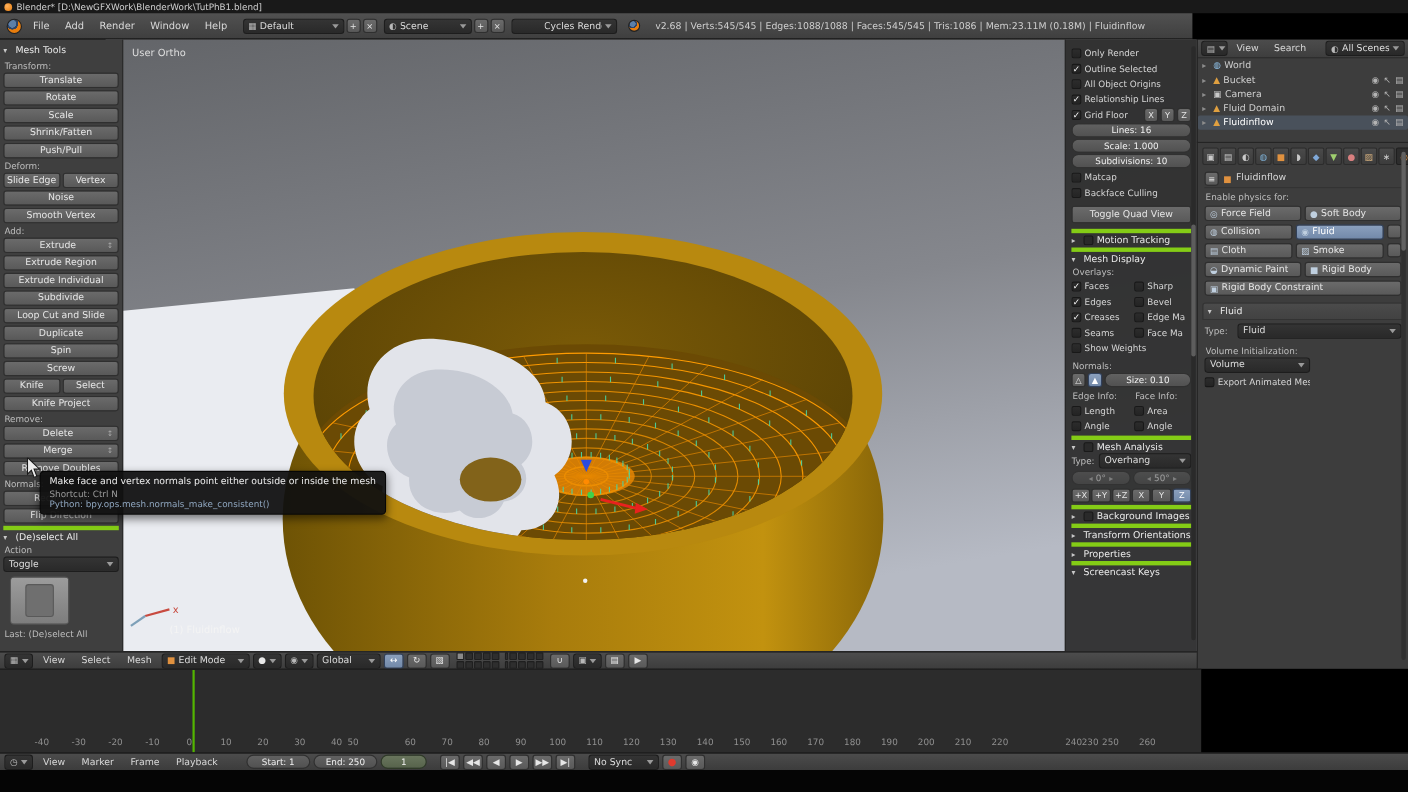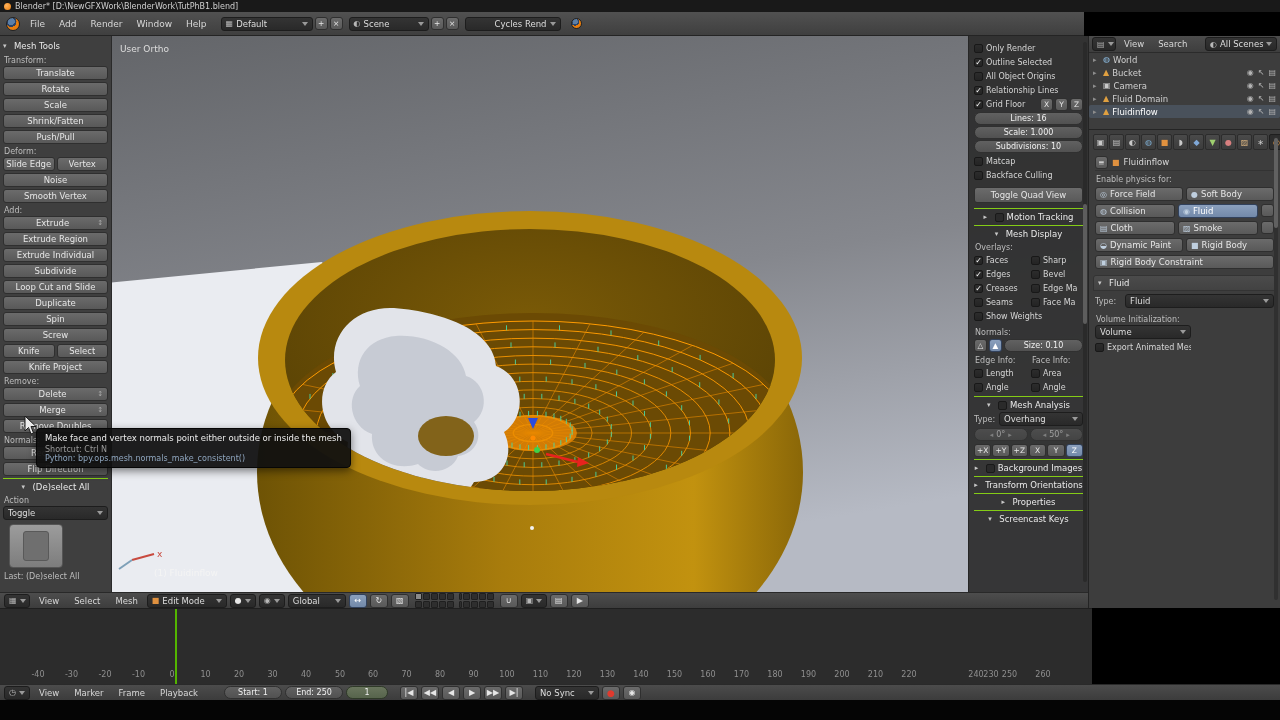--- a/index.html
+++ b/index.html
@@ -23,21 +23,21 @@
 .num.dis{opacity:.55;}
 .num.arrows::before{content:"◂";color:#bbb;margin-right:3px;font-size:7px;}
 .num.arrows::after{content:"▸";color:#bbb;margin-left:3px;font-size:7px;}
 .cb{display:flex;align-items:center;gap:3px;height:14px;color:#d5d5d5;font-size:8px;white-space:nowrap;overflow:hidden;}
 .cb .bx{width:9px;height:9px;border-radius:2px;background:linear-gradient(#2c2c2c,#242424);border:1px solid #181818;color:#fff;font-size:8px;line-height:8px;text-align:center;flex:none;}
 .cb.ck .bx::before{content:"✓";}
 .ph{display:flex;align-items:center;gap:3px;height:15px;color:#e9e9e9;font-size:8.5px;white-space:nowrap;overflow:hidden;}
 .ph .tri{width:8px;flex:none;color:#c8c8c8;font-size:7px;}
 .ph .tri::before{content:"▾";}
 .ph.closed .tri::before{content:"▸";}
-.sep{border-top:1px solid #84cc16;margin-top:2px;padding-top:2px;justify-content:center;}
+.sep{border-top:4px solid #84cc16;margin-top:2px;padding-top:2px;}
 .sl{color:#bdbdbd;font-size:8px;margin:3px 0 1px 1px;white-space:nowrap;overflow:hidden;}
 .mini{width:13px;height:13px;flex:none;padding:0;font-size:7.5px;}
 .menu{padding:0 6px;color:#d8d8d8;cursor:default;}
 
 .titlebar{left:0;top:0;width:1280px;height:12px;background:#191919;color:#cfcfcf;font-size:8px;display:flex;align-items:center;padding:0 4px;gap:4px;}
 .winlogo{width:7px;height:7px;border-radius:50%;background:radial-gradient(circle at 35% 35%,#ffb25c,#e87d0d);}
 .infobar{left:0;top:12px;width:1084px;height:24px;background:linear-gradient(#515151,#3f3f3f);border-bottom:1px solid #242424;display:flex;align-items:center;padding:0 6px;gap:2px;}
 .blogo{width:14px;height:14px;border-radius:50%;background:radial-gradient(circle at 35% 30%,#5b7fa8 30%,#2b4468 32%,#2b4468 45%,#e87d0d 47%);border:1px solid #222;flex:none;margin-right:2px;}
 .stats{color:#cfcfcf;font-size:8.5px;margin-left:10px;white-space:nowrap;overflow:hidden;}
 
@@ -131,20 +131,21 @@
   <div class="b mini">
       <span>+</span>
     </div>
   <div class="b mini">
       <span>×</span>
     </div>
   <div class="dd" style="width:96px;margin-left:4px;padding-left:29px;">
     <span class="nowrap">Cycles Render</span>
   </div>
   <span class="blogo" style="width:11px;height:11px;margin-left:8px;"></span>
+  <span class="stats">v2.68 | Verts:545/545 | Edges:1088/1088 | Faces:545/545 | Tris:1086 | Mem:23.11M (0.18M) | Fluidinflow</span>
 </div>
 
 <div class="abs viewport">
   <svg width="992" height="556" viewBox="0 0 992 556">
     <defs>
       <linearGradient id="vpbg" x1="0" y1="0" x2="0.3" y2="1">
         <stop offset="0" stop-color="#636569"></stop>
           <stop offset="0.55" stop-color="#85878d"></stop>
           <stop offset="1" stop-color="#b6bac4"></stop>
       </linearGradient>
@@ -949,21 +950,21 @@
   <div class="cfline" style="left: 175.35px;"></div>
 <span class="ruler-num" style="left: 38px;">-40</span>
     <span class="ruler-num" style="left: 71.5px;">-30</span>
     <span class="ruler-num" style="left: 105px;">-20</span>
     <span class="ruler-num" style="left: 138.5px;">-10</span>
     <span class="ruler-num" style="left: 172px;">0</span>
     <span class="ruler-num" style="left: 205.5px;">10</span>
     <span class="ruler-num" style="left: 239px;">20</span>
     <span class="ruler-num" style="left: 272.5px;">30</span>
     <span class="ruler-num" style="left: 306px;">40</span>
-    <span class="ruler-num" style="left: 340px;">50</span>
+    <span class="ruler-num" style="left: 321px;">50</span>
     <span class="ruler-num" style="left: 373px;">60</span>
     <span class="ruler-num" style="left: 406.5px;">70</span>
     <span class="ruler-num" style="left: 440px;">80</span>
     <span class="ruler-num" style="left: 473.5px;">90</span>
     <span class="ruler-num" style="left: 507px;">100</span>
     <span class="ruler-num" style="left: 540.5px;">110</span>
     <span class="ruler-num" style="left: 574px;">120</span>
     <span class="ruler-num" style="left: 607.5px;">130</span>
     <span class="ruler-num" style="left: 641px;">140</span>
     <span class="ruler-num" style="left: 674.5px;">150</span>

